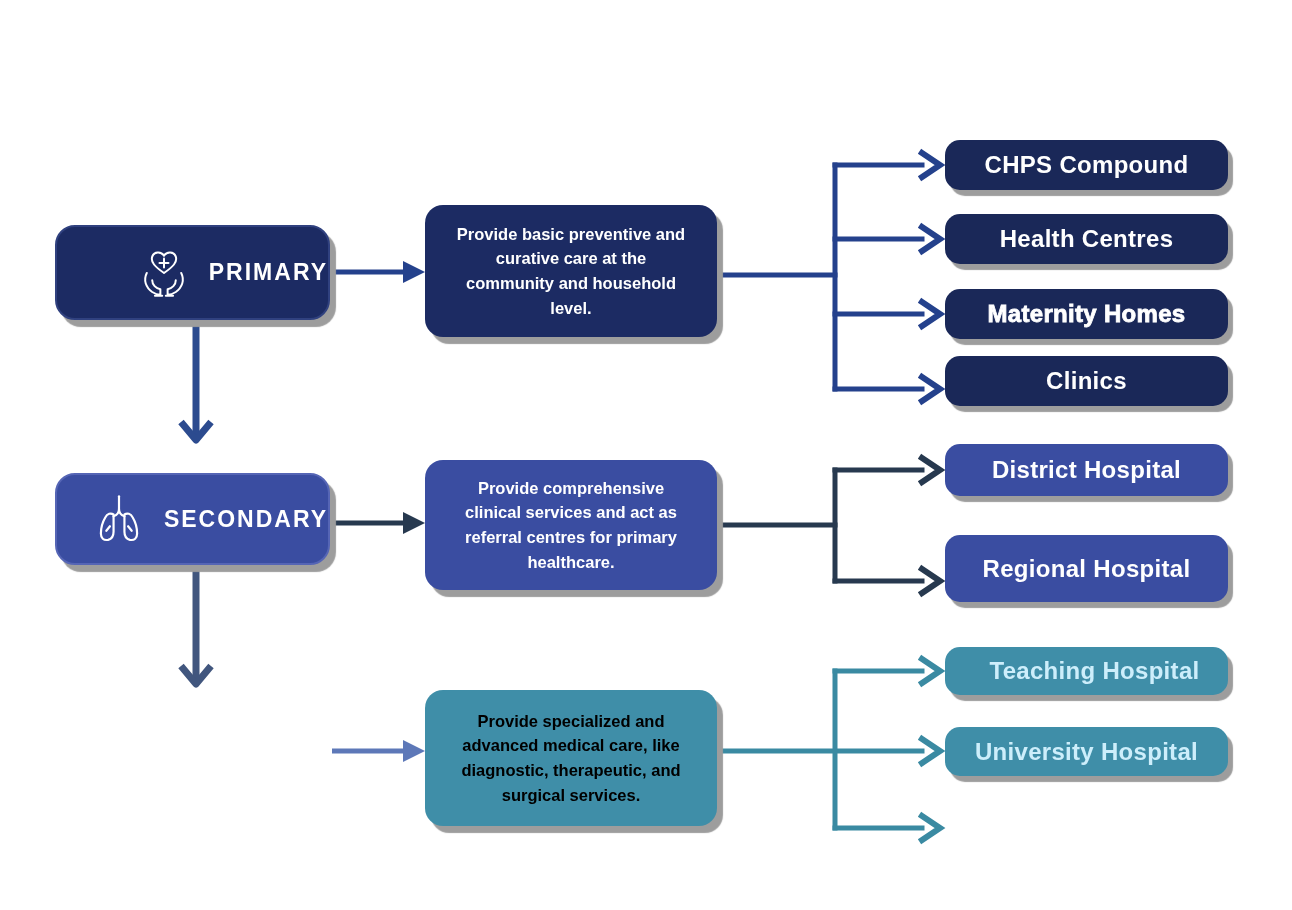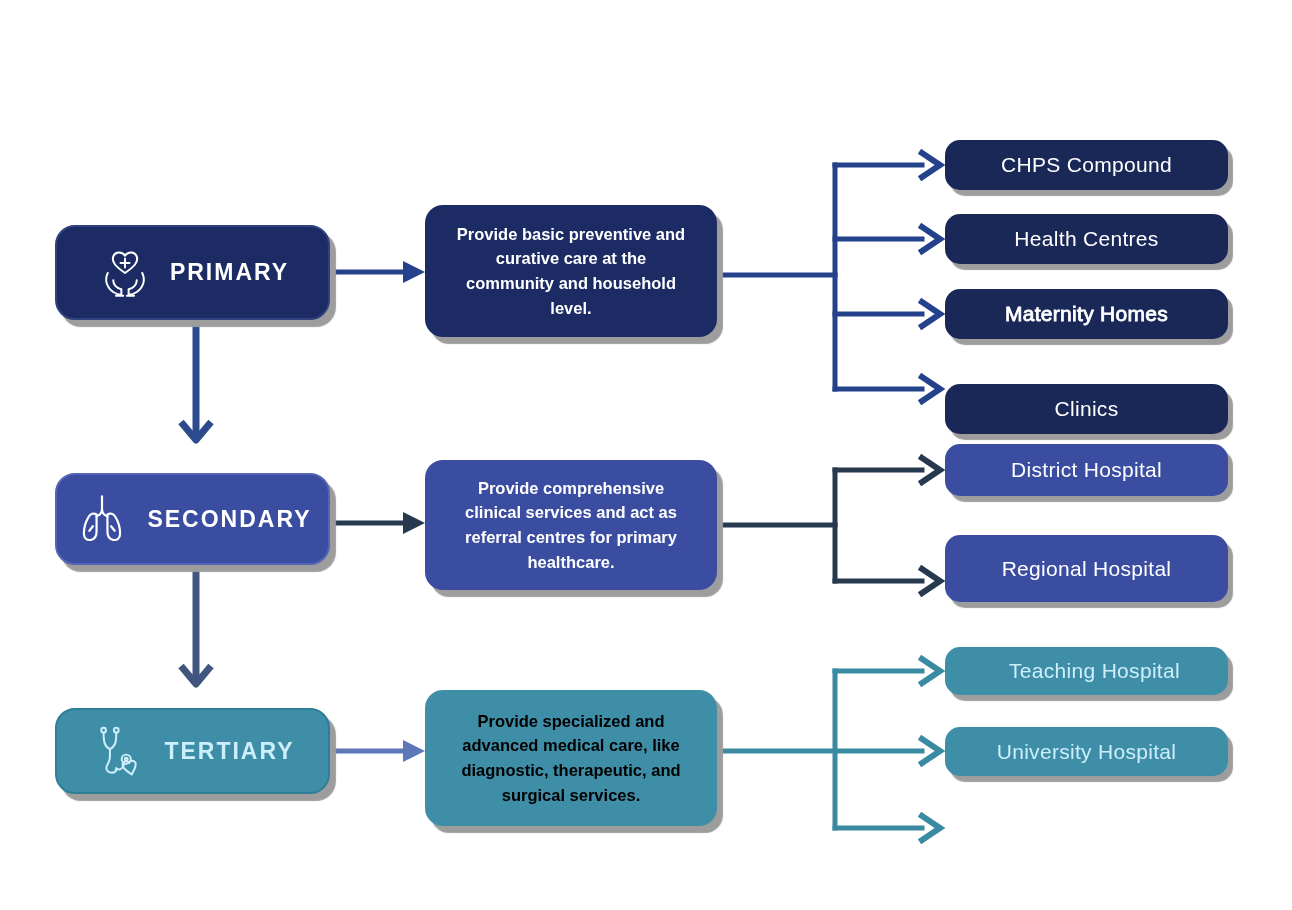--- a/index.html
+++ b/index.html
@@ -4,21 +4,21 @@
 <style>
   html,body{margin:0;padding:0;background:#ffffff;}
   .canvas{
     position:relative;width:1292px;height:910px;background:#ffffff;
     font-family:"Liberation Sans",sans-serif;overflow:hidden;
   }
   .connectors{position:absolute;left:0;top:0;z-index:1;}
   
   .tier-box{
     position:absolute;left:55px;width:275px;border-radius:20px;
-    display:flex;align-items:center;justify-content:center;gap:16px;
+    display:flex;align-items:center;justify-content:flex-end;gap:16px;
     color:#ffffff;z-index:2;box-shadow:6px 7px 1px #9d9d9d;box-sizing:border-box;
   }
   .tier-primary{top:225px;height:95px;background:#1c2b63;border:2px solid #30417f;}
   .tier-secondary{top:473px;height:92px;background:#3a4da1;border:2px solid #5565b5;}
   .tier-tertiary{top:708px;height:86px;background:#3f8ea8;border:2px solid #2f7e97;color:#cdeefb;}
   .tier-label{font-size:23px;font-weight:bold;letter-spacing:2px;}
   .tier-icon svg{width:58px;height:58px;display:block;}
   
   .desc-box{
     position:absolute;left:425px;width:292px;border-radius:18px;
@@ -26,21 +26,21 @@
     padding:8px 28px;box-sizing:border-box;font-weight:bold;font-size:16.5px;
     line-height:1.5;color:#ffffff;z-index:2;box-shadow:6px 7px 1px #9d9d9d;
   }
   .desc-primary{top:205px;height:132px;background:#1c2b63;}
   .desc-secondary{top:460px;height:130px;background:#3a4da1;}
   .desc-tertiary{top:690px;height:136px;background:#3f8ea8;color:#000000;}
   
   .facility{
     position:absolute;left:945px;width:283px;border-radius:15px;
     display:flex;align-items:center;justify-content:center;
-    font-weight:normal;font-size:21px;letter-spacing:.3px;color:#ffffff;
+    font-weight:bold;font-size:24px;letter-spacing:.3px;color:#ffffff;
     z-index:2;box-shadow:5px 6px 1px #9d9d9d;box-sizing:border-box;
   }
   .f-primary{background:#1a2858;}
   .f-secondary{background:#3a4da1;}
   .f-tertiary{background:#3f8ea8;color:#cdeefb;}
   .f-heavy{-webkit-text-stroke:.8px #ffffff;}
 </style>
 </head>
 <body>
 
@@ -118,21 +118,21 @@
   </div>
   <div class="facility f-primary" style="top:140px;height:50px;">
     <span>CHPS Compound</span>
   </div>
   <div class="facility f-primary" style="top:214px;height:50px;">
     <span>Health Centres</span>
   </div>
   <div class="facility f-primary f-heavy" style="top:289px;height:50px;">
     <span>Maternity Homes</span>
   </div>
-  <div class="facility f-primary" style="top:384px;height:50px;">
+  <div class="facility f-primary" style="top:356px;height:50px;">
     <span>Clinics</span>
   </div>
 
   <div class="tier-box tier-secondary">
     <span class="tier-icon">
       <svg viewBox="0 0 64 64" fill="none" stroke="currentColor" stroke-width="2.4" stroke-linecap="round" stroke-linejoin="round">
         <path d="M32 7 v14"></path>
         <path d="M32 21 c0 5 -3 7 -6 8"></path>
         <path d="M32 21 c0 5 3 7 6 8"></path>
         <path d="M26 27 c-3 -2 -7 -1 -9 3 c-3 5 -5 12 -5 18 c0 5 3 8 8 7 c4 -1 6 -4 6 -9 l0 -14 z"></path>
@@ -146,35 +146,20 @@
   <div class="desc-box desc-secondary">
     <span>Provide comprehensive clinical services and act as referral centres for primary healthcare.</span>
   </div>
   <div class="facility f-secondary" style="top:444px;height:52px;">
     <span>District Hospital</span>
   </div>
   <div class="facility f-secondary" style="top:535px;height:67px;">
     <span>Regional Hospital</span>
   </div>
 
-  <div class="tier-box tier-tertiary">
-    <span class="tier-icon">
-      <svg viewBox="0 0 64 64" fill="none" stroke="currentColor" stroke-width="2.2" stroke-linecap="round" stroke-linejoin="round">
-        <circle cx="15" cy="9" r="2.6"></circle>
-        <circle cx="29" cy="9" r="2.6"></circle>
-        <path d="M15 12 c0 10 1 15 7 18 c6 -3 7 -8 7 -18"></path>
-        <path d="M22 30 v8 c0 7 -4 9 -4 13 c0 3 3 5 6 5 c3 0 5 -2 5 -5"></path>
-        <circle cx="40" cy="41" r="5"></circle>
-        <circle cx="40" cy="41" r="1.6"></circle>
-        <path d="M29 51 c2 2 5 2 7 -1 l2 -4"></path>
-        <path d="M46 58 c-7 -5 -11 -8 -10 -12 c1 -3 5 -4 7 -1 c2 -3 6 -3 7 0 c2 4 -2 8 -4 13 z"></path>
-      </svg>
-    </span>
-    <span class="tier-label">TERTIARY</span>
-  </div>
   <div class="desc-box desc-tertiary">
     <span>Provide specialized and advanced medical care, like diagnostic, therapeutic, and surgical services.</span>
   </div>
   <div class="facility f-tertiary" style="top:647px;height:48px;padding-left:16px;">
     <span>Teaching Hospital</span>
   </div>
   <div class="facility f-tertiary" style="top:727px;height:49px;">
     <span>University Hospital</span>
   </div>
 

